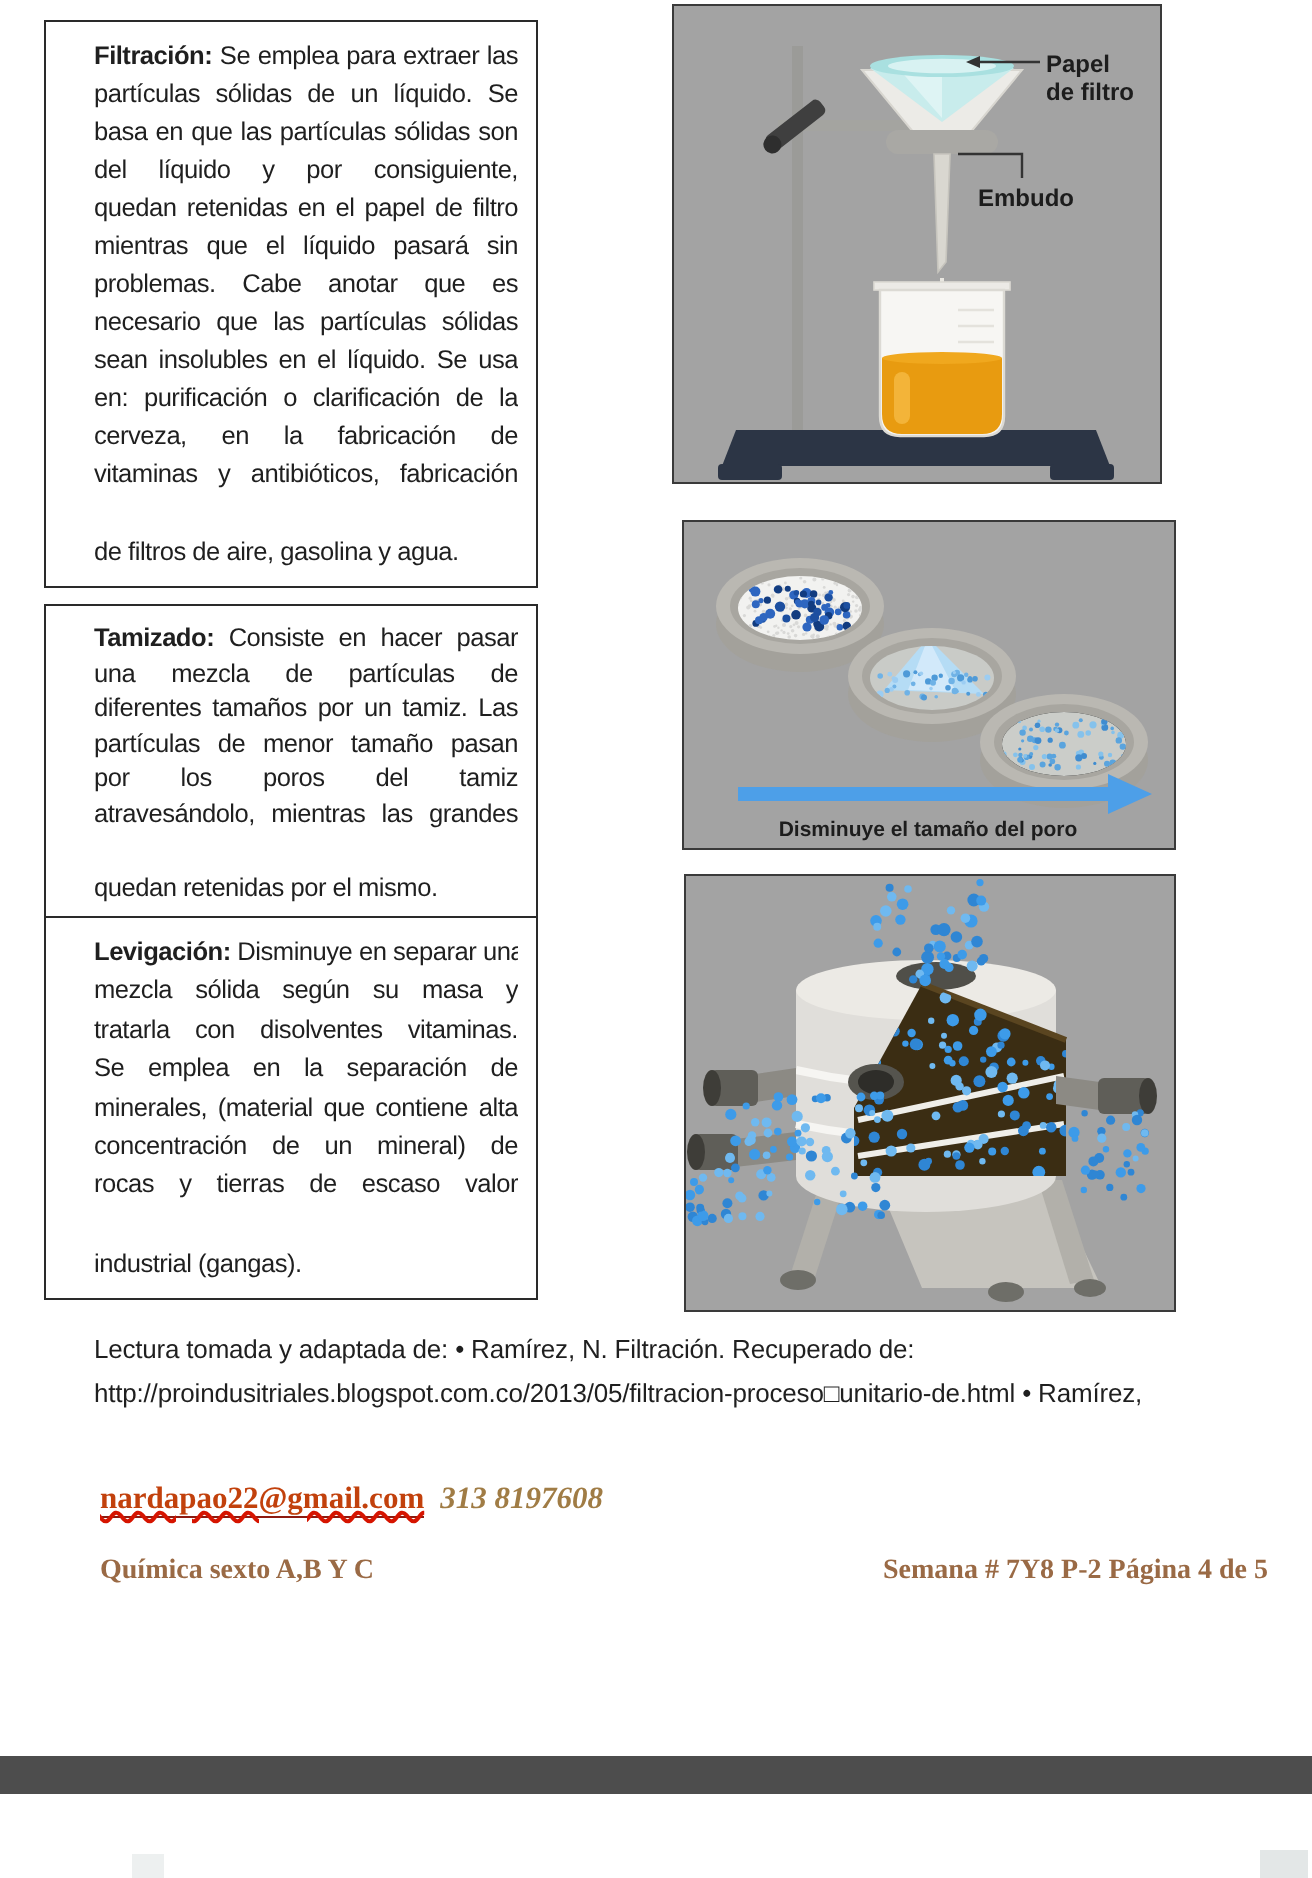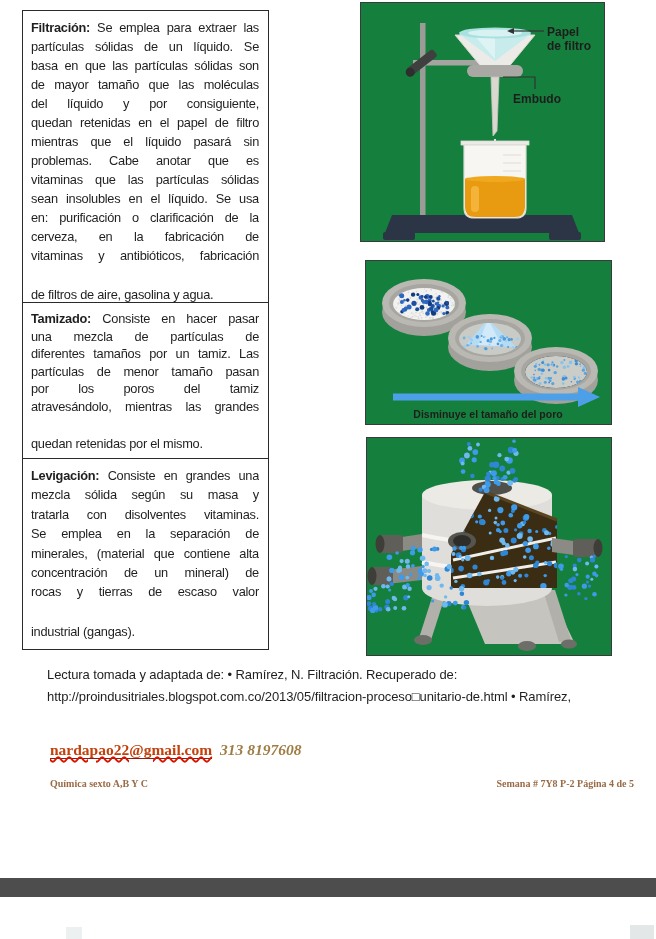--- a/index.html
+++ b/index.html
@@ -1,87 +1,86 @@
 <!DOCTYPE html>
 <html><head>
 <meta charset="utf-8">
 <style>
   html,body{margin:0;padding:0;background:#fff;}
   #page{position:relative;width:656px;height:939px;background:#ffffff;overflow:hidden;
         font-family:"Liberation Sans",sans-serif;color:#1f1f1f;}
 
   
   .textbox{position:absolute;left:22px;width:247px;border:1.4px solid #2a2a2a;
-           background:#fff;padding:7px 9px 8px 8px;box-sizing:border-box;}
+           background:#fff;padding:7px 9px 8px 24px;box-sizing:border-box;}
   .bline{font-size:12.8px;letter-spacing:-0.25px;white-space:nowrap;
          text-align:justify;text-align-last:justify;text-justify:inter-word;overflow:hidden;}
   .lh1 .bline{line-height:19px;}
   .lh2 .bline{line-height:17.5px;}
   .lh3 .bline{line-height:19.4px;}
   .bline.final{text-align-last:left;margin-top:20px;}
   .term{font-weight:bold;}
 
   
-  .fig{position:absolute;background:#15803d;border:1.2px solid #3a3a3a;box-sizing:border-box;margin-left:24px;}
+  .fig{position:absolute;background:#a3a3a3;border:1.2px solid #3a3a3a;box-sizing:border-box;}
   .fig svg{display:block;}
   .figtext{font-family:"Liberation Sans",sans-serif;font-weight:bold;fill:#1d1d1d;}
 
   
   .citation{position:absolute;left:47px;top:664px;width:590px;font-size:13px;
             letter-spacing:-0.1px;line-height:22px;white-space:nowrap;}
 
   
   .contact{position:absolute;left:50px;top:741px;font-family:"Liberation Serif",serif;
            font-weight:bold;font-size:15.5px;white-space:nowrap;}
   .email{color:#c2410c;text-decoration:underline wavy #d61400;text-decoration-thickness:1.5px;
          border-bottom:1.5px solid #8d1a10;}
   .phone{color:#a07c45;margin-left:8px;font-style:italic;}
 
   
   .footerline{position:absolute;left:50px;right:22px;top:778px;display:flex;
               justify-content:space-between;font-family:"Liberation Serif",serif;
-              font-weight:bold;font-size:10px;color:#9a6a45;}
+              font-weight:bold;font-size:14px;color:#9a6a45;}
 
   .pagebar{position:absolute;left:0;top:878px;width:656px;height:19px;background:#4d4d4d;}
   .ghost{position:absolute;opacity:0.25;background:#b9c2c2;}
 </style>
 </head>
 <body>
 
 <div id="page">
 
   <div class="textbox lh1" style="top:10px;">
     <div class="bline"><b class="term">Filtración:</b> <span>Se emplea para extraer las</span></div>
     <div class="bline">partículas sólidas de un líquido. Se</div>
     <div class="bline">basa en que las partículas sólidas son</div>
-    <div class="bline">de mayor tamaño que las moléculas</div>
     <div class="bline">del líquido y por consiguiente,</div>
     <div class="bline">quedan retenidas en el papel de filtro</div>
     <div class="bline">mientras que el líquido pasará sin</div>
     <div class="bline">problemas. Cabe anotar que es</div>
-    <div class="bline">vitaminas que las partículas sólidas</div>
+    <div class="bline">necesario que las partículas sólidas</div>
     <div class="bline">sean insolubles en el líquido. Se usa</div>
     <div class="bline">en: purificación o clarificación de la</div>
     <div class="bline">cerveza, en la fabricación de</div>
     <div class="bline">vitaminas y antibióticos, fabricación</div>
     <div class="bline final">de filtros de aire, gasolina y agua.</div>
   </div>
 
   <div class="textbox lh2" style="top:302px;">
     <div class="bline"><b class="term">Tamizado:</b> <span>Consiste en hacer pasar</span></div>
     <div class="bline">una mezcla de partículas de</div>
     <div class="bline">diferentes tamaños por un tamiz. Las</div>
     <div class="bline">partículas de menor tamaño pasan</div>
     <div class="bline">por los poros del tamiz</div>
     <div class="bline">atravesándolo, mientras las grandes</div>
     <div class="bline final">quedan retenidas por el mismo.</div>
   </div>
 
   <div class="textbox lh3" style="top:458px;">
-    <div class="bline"><b class="term">Levigación:</b> <span>Consiste en grandes una</span></div>
+    <div class="bline"><b class="term">Levigación:</b> <span>Disminuye en separar una</span></div>
     <div class="bline">mezcla sólida según su masa y</div>
     <div class="bline">tratarla con disolventes vitaminas.</div>
     <div class="bline">Se emplea en la separación de</div>
     <div class="bline">minerales, (material que contiene alta</div>
     <div class="bline">concentración de un mineral) de</div>
     <div class="bline">rocas y tierras de escaso valor</div>
     <div class="bline final">industrial (gangas).</div>
   </div>
 
   <div class="fig" style="left:336px;top:2px;width:245px;height:240px;">

